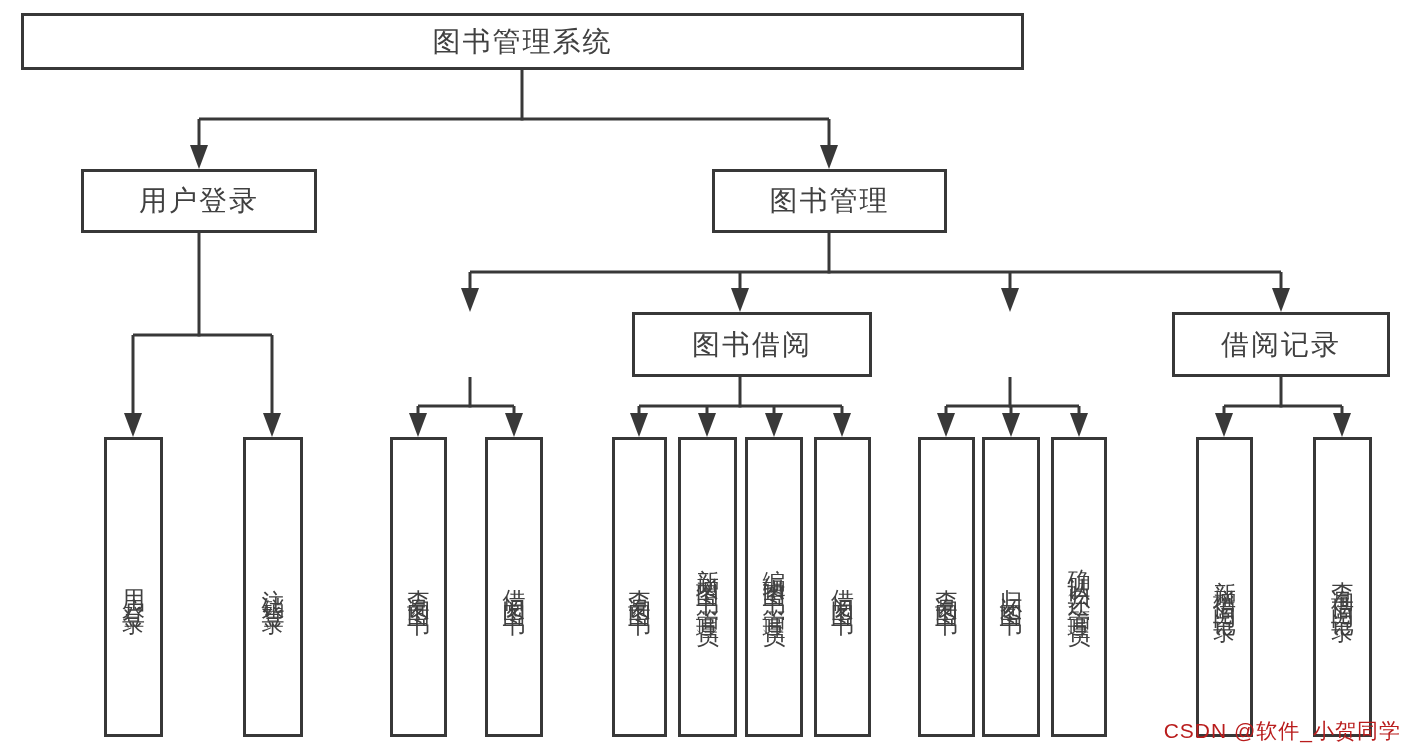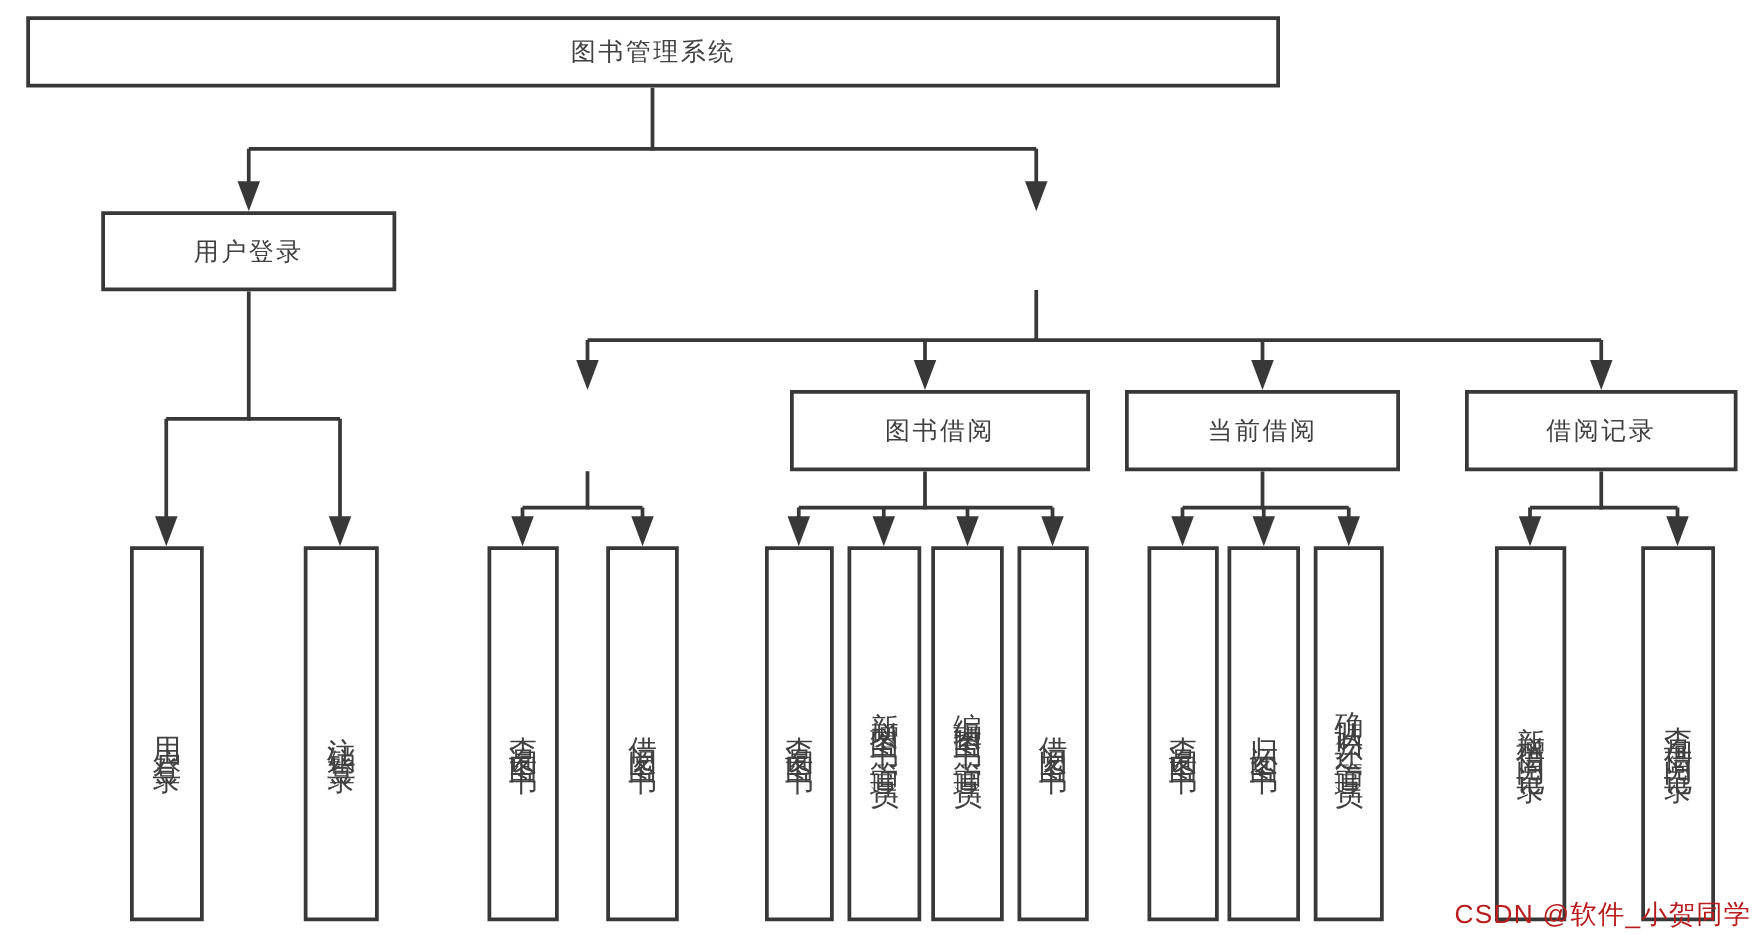--- a/index.html
+++ b/index.html
@@ -14,21 +14,21 @@
   .connectors path{stroke:#383838;stroke-width:3;fill:none;}
   .connectors polygon{fill:#383838;stroke:none;}
   .node{
     position:absolute;z-index:2;
     box-sizing:border-box;
     border:3px solid #383838;
     background:#ffffff;
     color:#404040;
     display:flex;align-items:center;justify-content:center;
   }
-  .hnode{font-size:20px;letter-spacing:2px;white-space:nowrap;}
+  .hnode{font-size:28px;letter-spacing:2px;white-space:nowrap;}
   .vnode{top:437px;height:300px;}
   .vnode .vtext{
     writing-mode:vertical-rl;
     text-orientation:mixed;
     font-size:23px;
     line-height:1;
     letter-spacing:8px;
     white-space:nowrap;
   }
   .watermark{
@@ -120,26 +120,26 @@
     </g>
   </svg>
 
   <div class="node hnode" style="left:21px;top:13px;width:1003px;height:57px;">
     <span>图书管理系统</span>
   </div>
 
   <div class="node hnode" style="left:81px;top:169px;width:236px;height:64px;">
     <span>用户登录</span>
   </div>
+  <div class="node hnode" style="left:712px;top:169px;width:235px;height:64px;">
+    <span>图书管理</span>
+  </div>
 
   <div class="node hnode" style="left:632px;top:312px;width:240px;height:65px;">
     <span>图书借阅</span>
-  </div>
-  <div class="node hnode" style="left:900px;top:312px;width:220px;height:65px;">
-    <span>当前借阅</span>
   </div>
   <div class="node hnode" style="left:1172px;top:312px;width:218px;height:65px;">
     <span>借阅记录</span>
   </div>
 
   <div class="node vnode" style="left:104px;width:59px;">
     <span class="vtext">用户登录</span>
   </div>
   <div class="node vnode" style="left:243px;width:60px;">
     <span class="vtext">注销登录</span>

